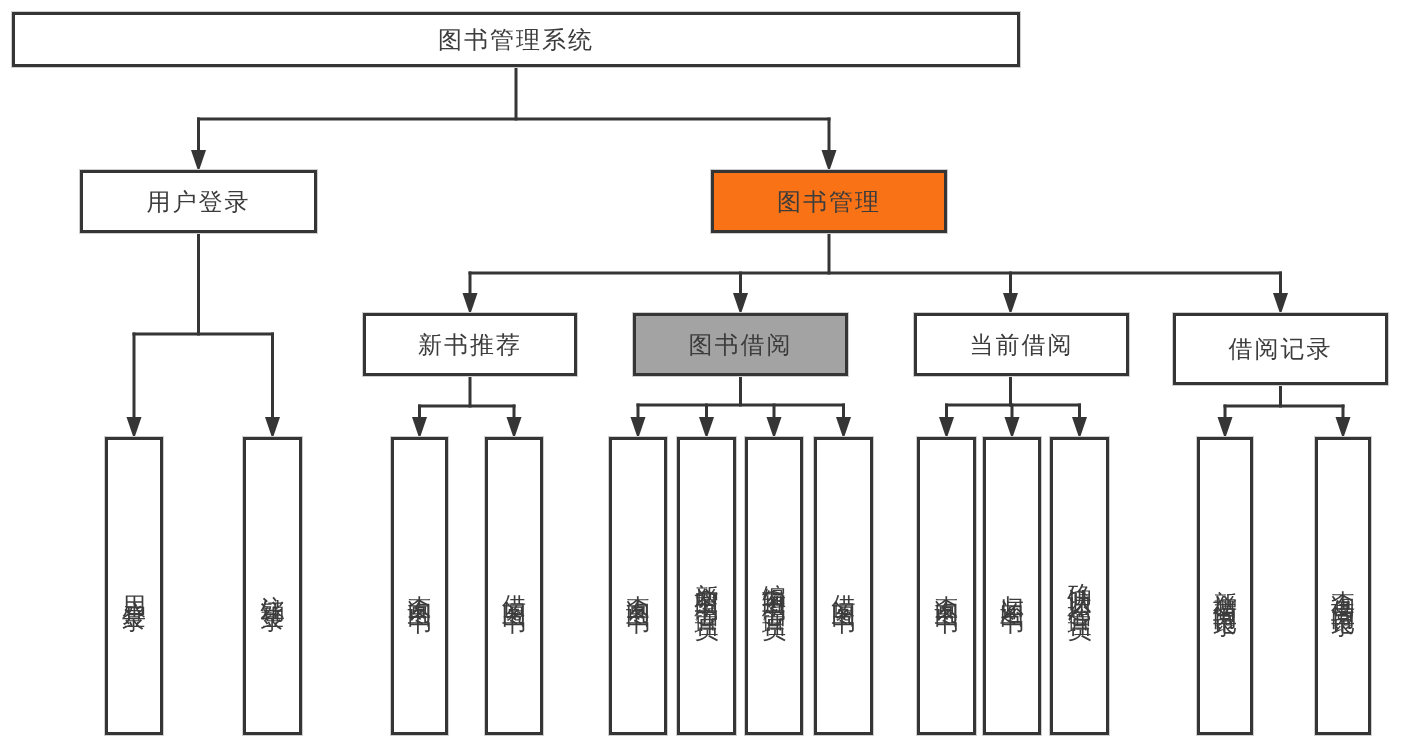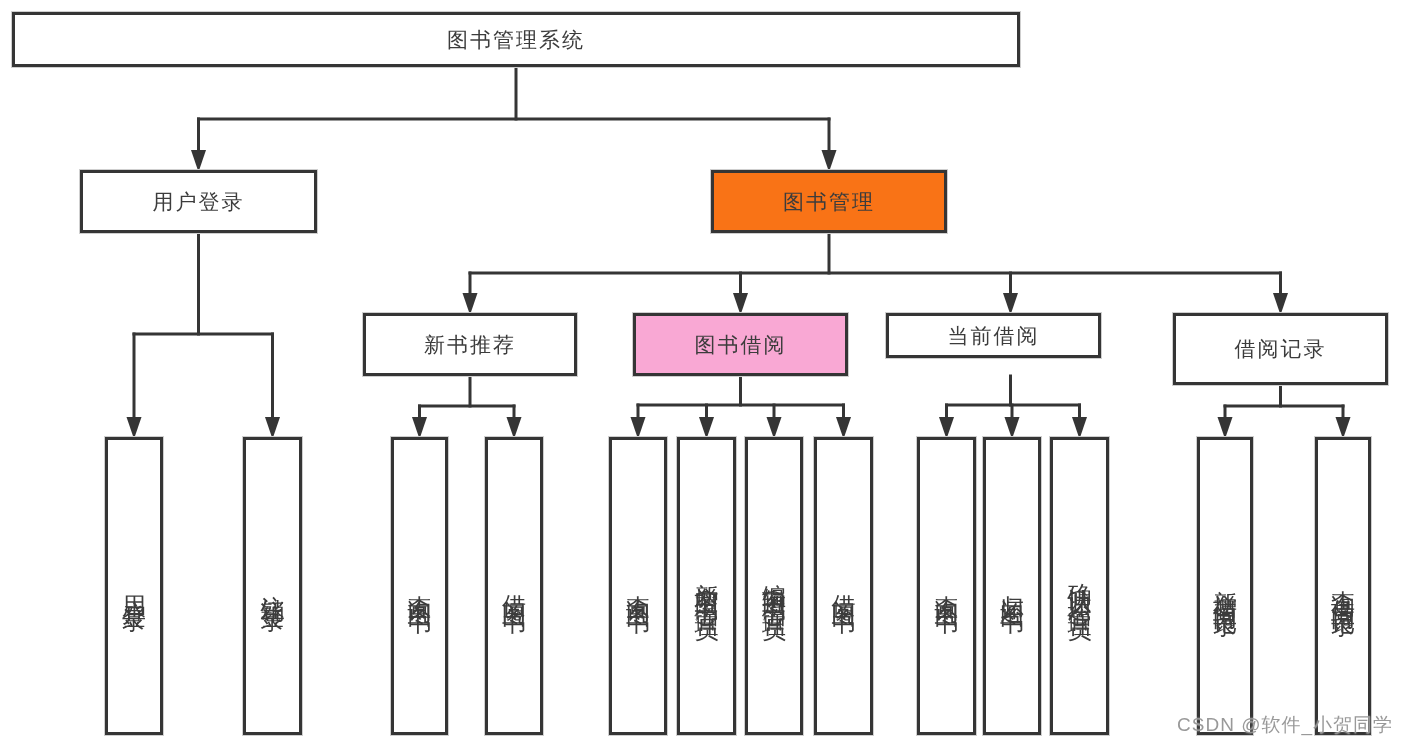--- a/index.html
+++ b/index.html
@@ -29,21 +29,21 @@
     background: #ffffff;
     border: 3px solid #353535;
     display: flex;
     align-items: center;
     justify-content: center;
     color: #3c3c3c;
     z-index: 2;
     box-shadow: 0 0 0 1px #cfcfcf;
   }
   .node.h {
-    font-size: 21px;
+    font-size: 24px;
     letter-spacing: 2px;
     white-space: nowrap;
   }
   .node.v {
     font-size: 24px;
     writing-mode: vertical-rl;
     text-orientation: mixed;
     letter-spacing: 5px;
     line-height: 1;
   }
@@ -115,31 +115,30 @@
       <line x1="1225" y1="406" x2="1225" y2="421" stroke="#353535" stroke-width="3" stroke-linecap="square"></line>
       <polygon points="1225,439 1217.5,417 1232.5,417" fill="#353535"></polygon>
       <line x1="1343" y1="406" x2="1343" y2="421" stroke="#353535" stroke-width="3" stroke-linecap="square"></line>
       <polygon points="1343,439 1335.5,417 1350.5,417" fill="#353535"></polygon>
     </svg>
   <div id="nodes">
       <div class="node h" style="left: 12px; top: 12px; width: 1008px; height: 55px; border-color: rgb(53, 53, 53); color: rgb(60, 60, 60); background: rgb(255, 255, 255);">图书管理系统</div>
       <div class="node h" style="left: 80px; top: 170px; width: 237px; height: 63px; border-color: rgb(53, 53, 53); color: rgb(60, 60, 60); background: rgb(255, 255, 255);">用户登录</div>
       <div class="node h" style="left: 711px; top: 170px; width: 236px; height: 63px; border-color: rgb(53, 53, 53); color: rgb(60, 60, 60); background: #f97316;">图书管理</div>
       <div class="node h" style="left: 363px; top: 313px; width: 214px; height: 63px; border-color: rgb(53, 53, 53); color: rgb(60, 60, 60); background: rgb(255, 255, 255);">新书推荐</div>
-      <div class="node h" style="left: 633px; top: 313px; width: 215px; height: 63px; border-color: rgb(53, 53, 53); color: rgb(60, 60, 60); background: #f9a8d4;">图书借阅</div>
-      <div class="node h" style="left: 886px; top: 313px; width: 215px; height: 45px; border-color: rgb(53, 53, 53); color: rgb(60, 60, 60); background: rgb(255, 255, 255);">当前借阅</div>
+      <div class="node h" style="left: 633px; top: 313px; width: 215px; height: 63px; border-color: rgb(53, 53, 53); color: rgb(60, 60, 60); background: #a3a3a3;">图书借阅</div>
+      <div class="node h" style="left: 914px; top: 313px; width: 215px; height: 63px; border-color: rgb(53, 53, 53); color: rgb(60, 60, 60); background: rgb(255, 255, 255);">当前借阅</div>
       <div class="node h" style="left: 1173px; top: 313px; width: 215px; height: 72px; border-color: rgb(53, 53, 53); color: rgb(60, 60, 60); background: rgb(255, 255, 255);">借阅记录</div>
       <div class="node v" style="left: 105px; top: 437px; width: 58px; height: 298px; border-color: rgb(53, 53, 53); color: rgb(60, 60, 60); background: rgb(255, 255, 255);">用户登录</div>
       <div class="node v" style="left: 243px; top: 437px; width: 59px; height: 298px; border-color: rgb(53, 53, 53); color: rgb(60, 60, 60); background: rgb(255, 255, 255);">注销登录</div>
       <div class="node v" style="left: 391px; top: 437px; width: 57px; height: 298px; border-color: rgb(53, 53, 53); color: rgb(60, 60, 60); background: rgb(255, 255, 255);">查询图书</div>
       <div class="node v" style="left: 485px; top: 437px; width: 58px; height: 298px; border-color: rgb(53, 53, 53); color: rgb(60, 60, 60); background: rgb(255, 255, 255);">借阅图书</div>
       <div class="node v" style="left: 609px; top: 437px; width: 58px; height: 298px; border-color: rgb(53, 53, 53); color: rgb(60, 60, 60); background: rgb(255, 255, 255);">查询图书</div>
       <div class="node v" style="left: 677px; top: 437px; width: 59px; height: 298px; border-color: rgb(53, 53, 53); color: rgb(60, 60, 60); background: rgb(255, 255, 255);">新增图书（管理员）</div>
       <div class="node v" style="left: 745px; top: 437px; width: 58px; height: 298px; border-color: rgb(53, 53, 53); color: rgb(60, 60, 60); background: rgb(255, 255, 255);">编辑图书（管理员）</div>
       <div class="node v" style="left: 814px; top: 437px; width: 59px; height: 298px; border-color: rgb(53, 53, 53); color: rgb(60, 60, 60); background: rgb(255, 255, 255);">借阅图书</div>
       <div class="node v" style="left: 917px; top: 437px; width: 59px; height: 298px; border-color: rgb(53, 53, 53); color: rgb(60, 60, 60); background: rgb(255, 255, 255);">查询图书</div>
       <div class="node v" style="left: 983px; top: 437px; width: 58px; height: 298px; border-color: rgb(53, 53, 53); color: rgb(60, 60, 60); background: rgb(255, 255, 255);">归还图书</div>
       <div class="node v" style="left: 1050px; top: 437px; width: 59px; height: 298px; border-color: rgb(53, 53, 53); color: rgb(60, 60, 60); background: rgb(255, 255, 255);">确认归还（管理员）</div>
       <div class="node v" style="left: 1197px; top: 437px; width: 56px; height: 298px; border-color: rgb(53, 53, 53); color: rgb(60, 60, 60); background: rgb(255, 255, 255);">新增借阅记录</div>
       <div class="node v" style="left: 1315px; top: 437px; width: 56px; height: 298px; border-color: rgb(53, 53, 53); color: rgb(60, 60, 60); background: rgb(255, 255, 255);">查询借阅记录</div>
     </div>
-  <div id="watermark">CSDN @软件_小贺同学</div>
 </div>
 
 </body></html>

